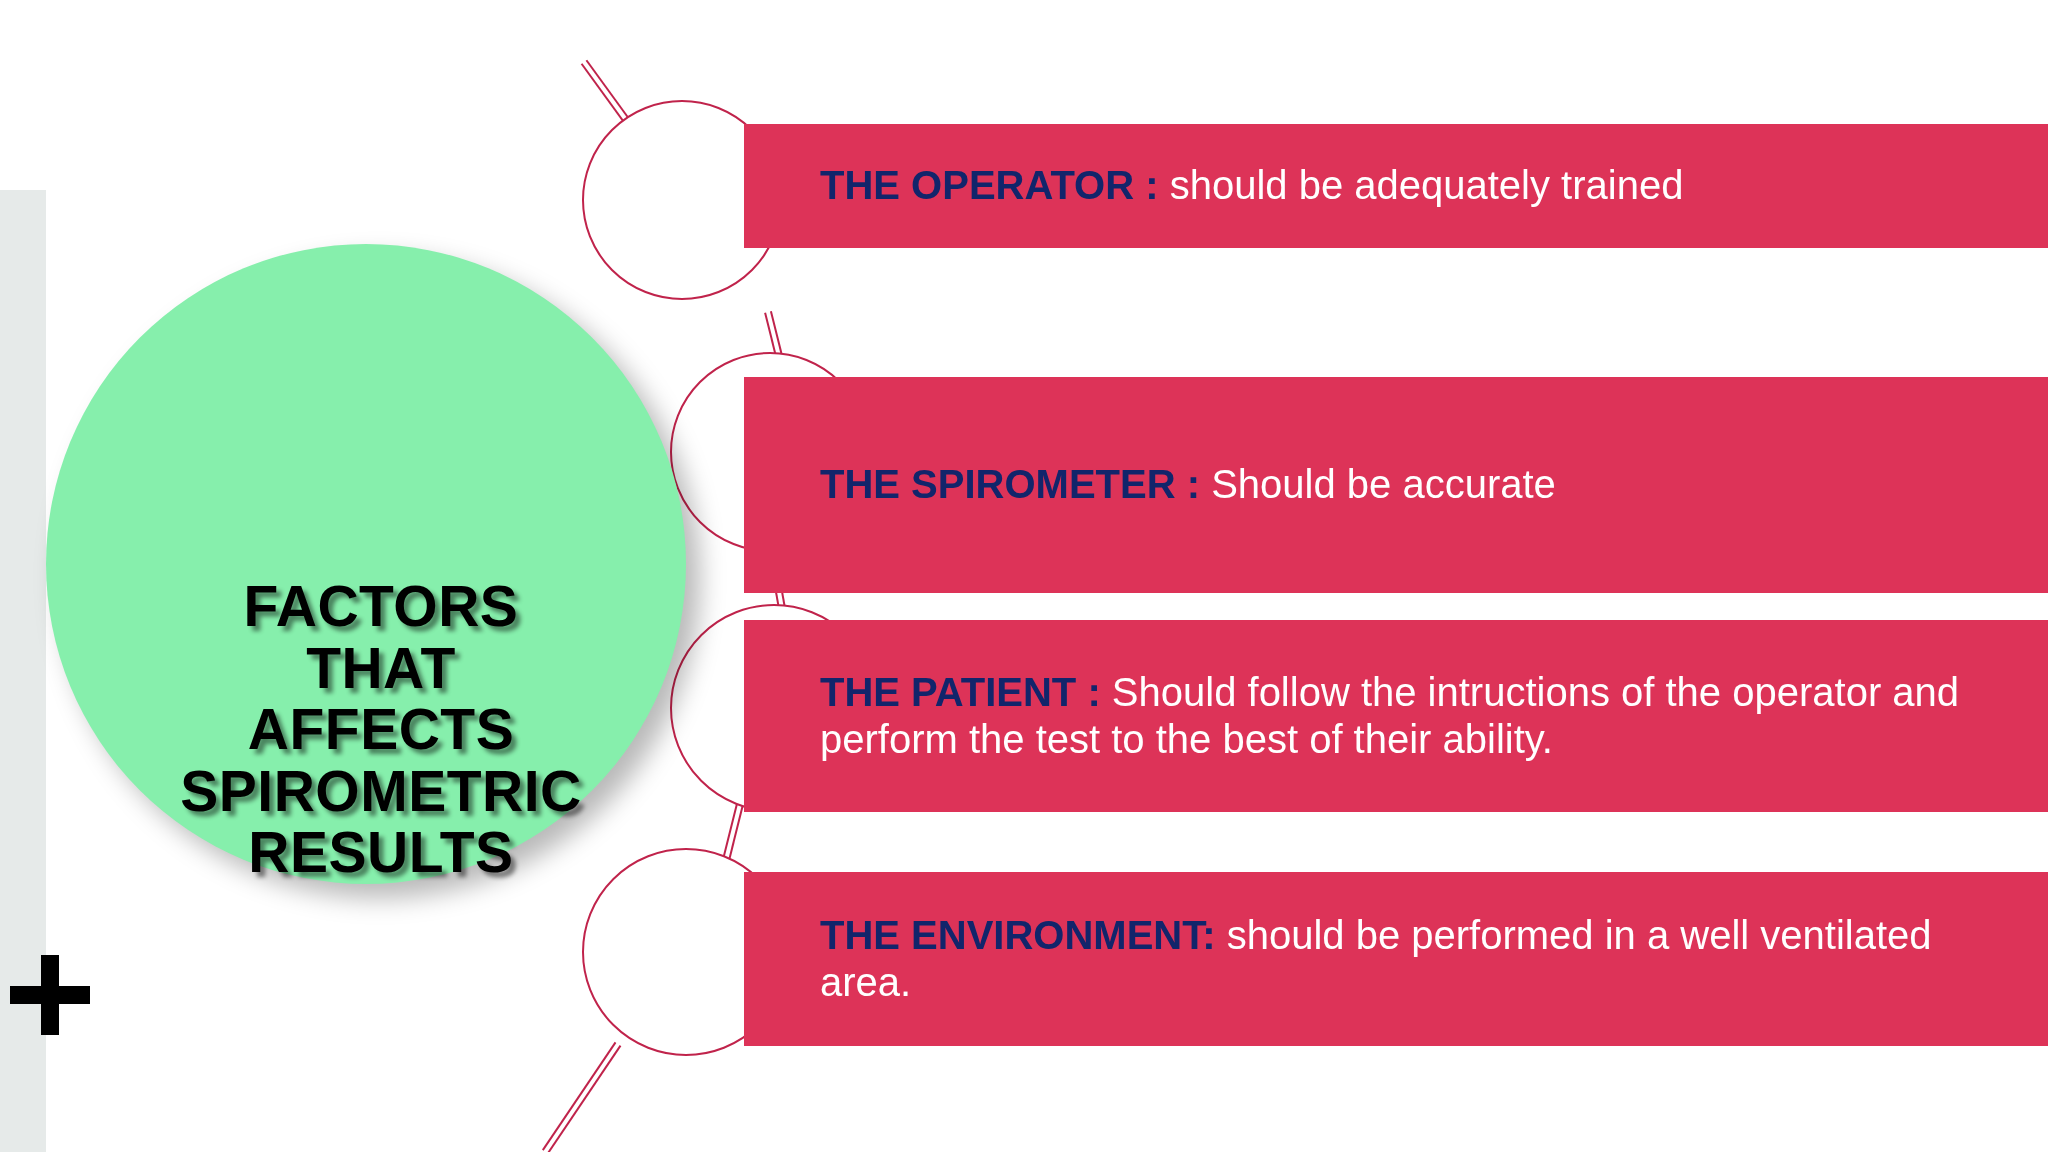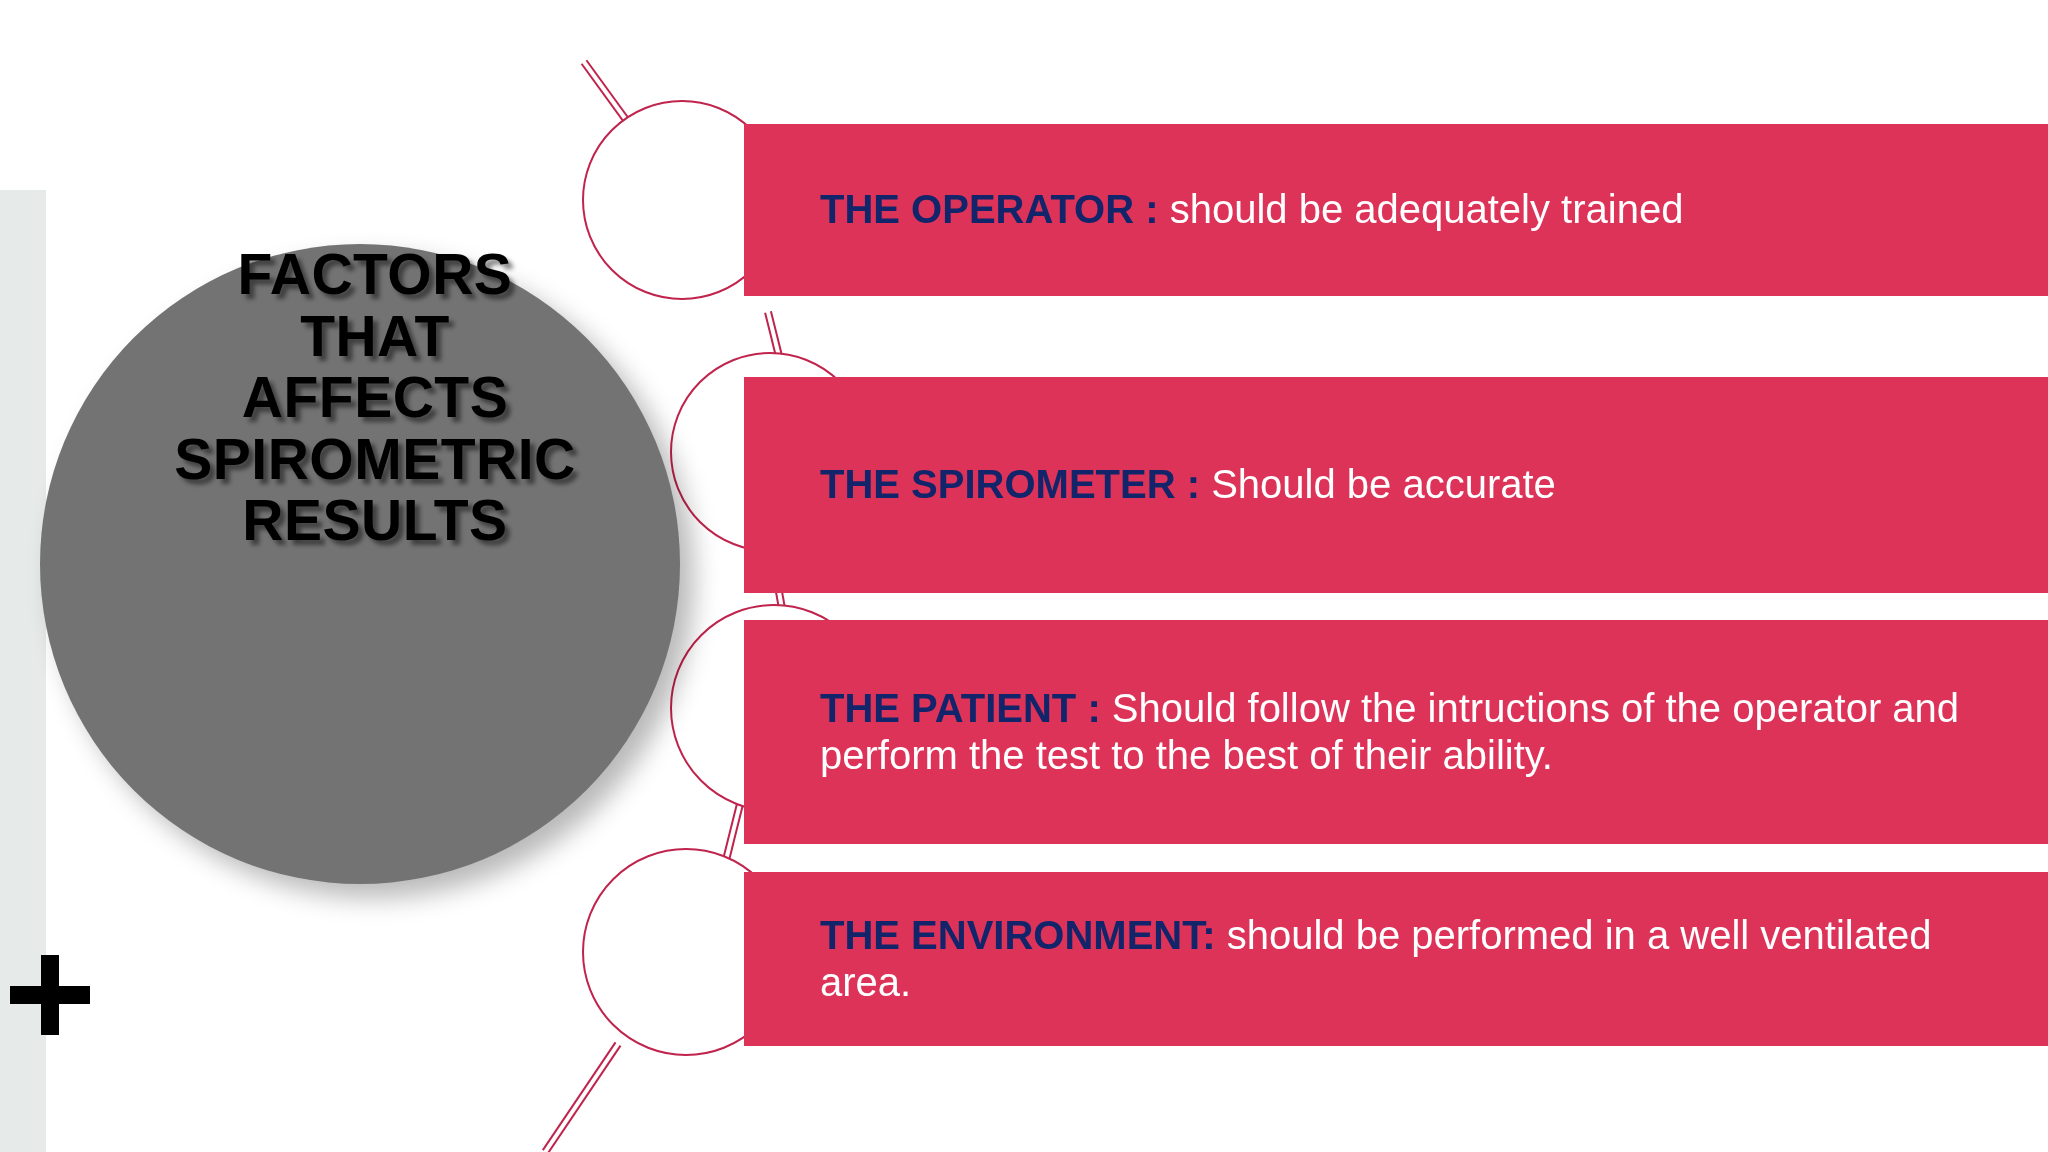--- a/index.html
+++ b/index.html
@@ -50,29 +50,29 @@
     left: 31px;
     top: 5px;
     width: 18px;
     height: 80px;
     background: #000000;
   }
 
   
   .hub-circle {
     position: absolute;
-    left: 40px;
+    left: 46px;
     top: 244px;
     width: 640px;
     height: 640px;
     border-radius: 50%;
-    background: #737373;
+    background: #86efac;
     box-shadow: 14px 14px 26px rgba(0,0,0,0.28);
     display: flex;
-    align-items: flex-start;
+    align-items: flex-end;
     justify-content: center;
   }
   .hub-label {
     text-align: center;
     color: #000000;
     font-size: 57px;
     font-weight: bold;
     line-height: 1.08;
     letter-spacing: 0.5px;
     text-shadow: 5px 5px 4px rgba(0,0,0,0.45);
@@ -115,23 +115,23 @@
     color: #ffffff;
     font-size: 40px;
     line-height: 1.18;
   }
   .row-text .lead {
     color: #12256b;
     font-weight: bold;
   }
 
   
-  #bar-operator     { top: 124px; height: 172px; }
+  #bar-operator     { top: 124px; height: 124px; }
   #bar-spirometer   { top: 377px; height: 216px; }
-  #bar-patient      { top: 620px; height: 224px; }
+  #bar-patient      { top: 620px; height: 192px; }
   #bar-environment  { top: 872px; height: 174px; }
 </style>
 </head>
 <body>
 
 <div id="slide">
 
   <div class="left-strip"></div>
 
   <div class="plus-mark">

